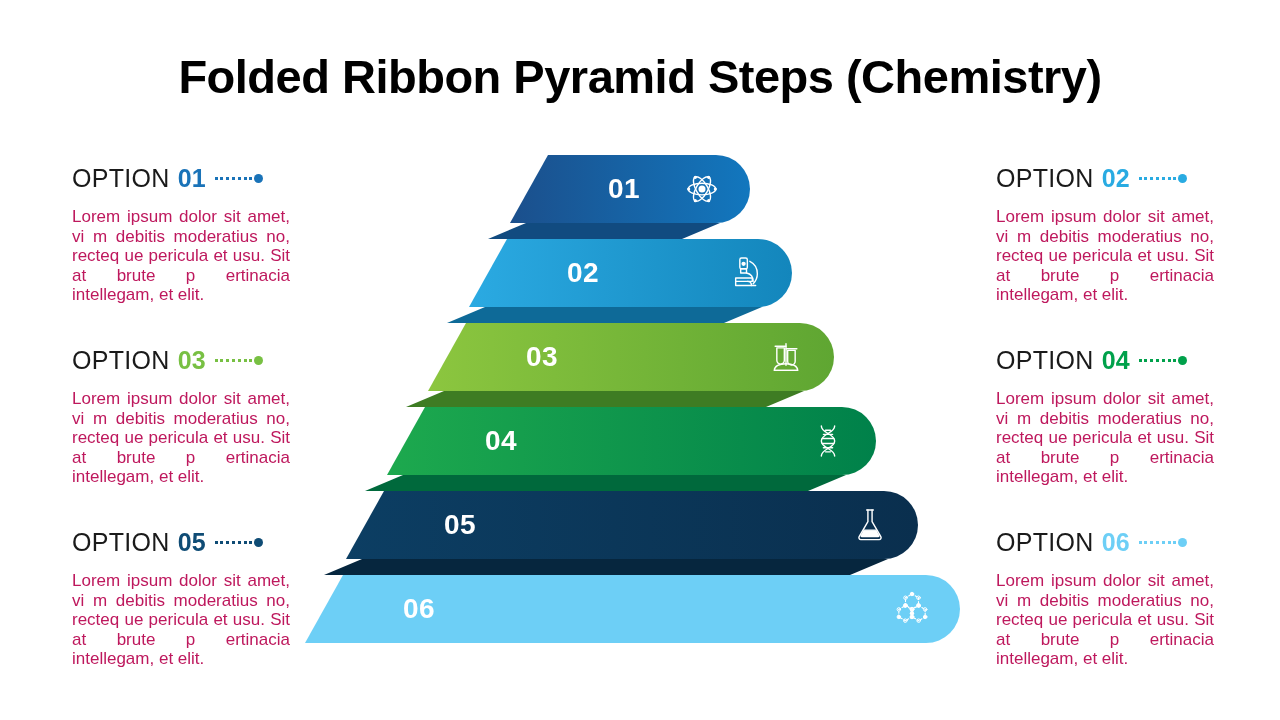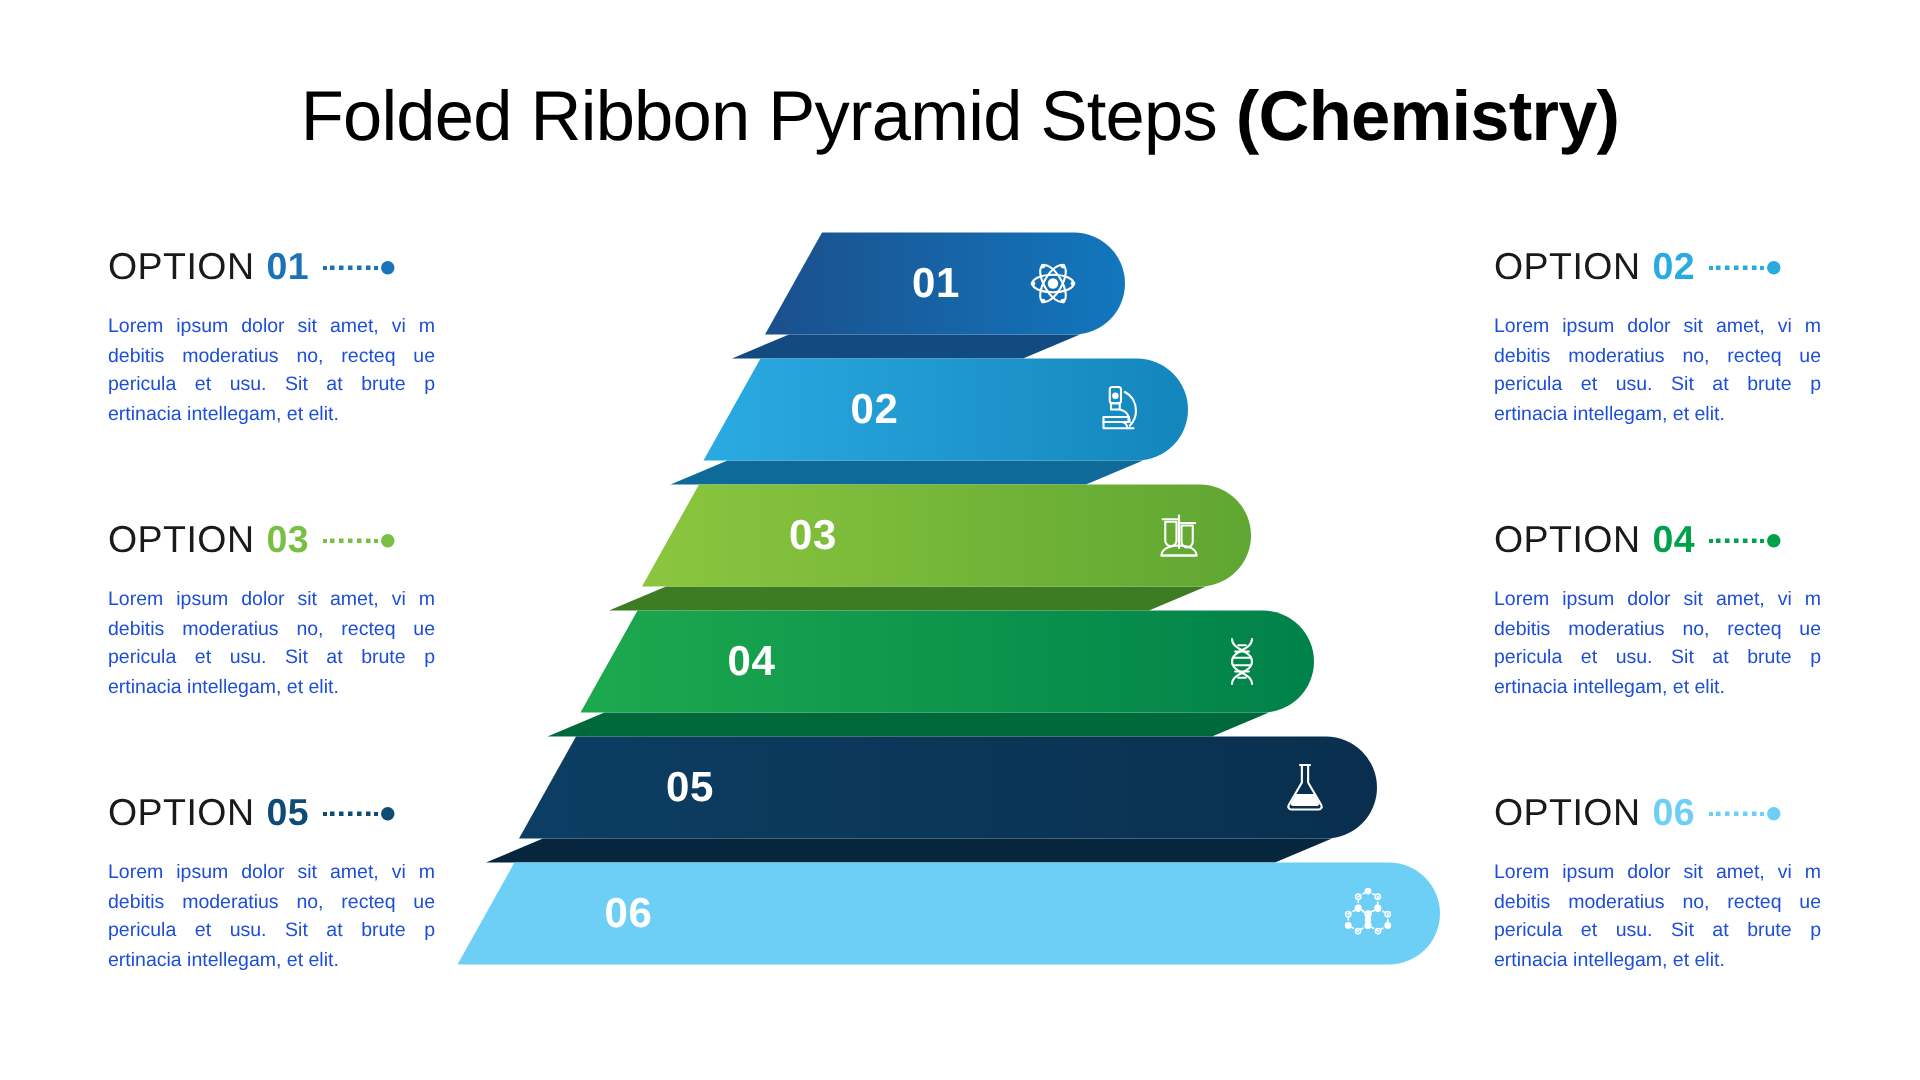--- a/index.html
+++ b/index.html
@@ -21,21 +21,21 @@
     top: 48px;
     left: 0;
     width: 1280px;
     text-align: center;
     font-size: 47px;
     line-height: 58px;
     color: #000000;
     letter-spacing: -0.5px;
     white-space: nowrap;
   }
-  .title .t-bold { font-weight: normal; }
+  .title .t-bold { font-weight: bold; }
   .title .t-reg  { font-weight: bold; }
 
   
   .opt {
     position: absolute;
     width: 232px;
   }
   .opt-left  { left: 72px; }
   .opt-right { left: 996px; }
 
@@ -69,23 +69,23 @@
   }
   .conn-dot {
     width: 9px;
     height: 9px;
     border-radius: 50%;
     background: currentColor;
     margin-left: 2px;
   }
   .opt-body {
     margin-top: 14px;
-    font-size: 13px;
+    font-size: 17px;
     line-height: 19.5px;
-    color: #1d4ed8;
+    color: #be185d;
     text-align: justify;
     width: 218px;
   }
 
   
   .pyramid {
     position: absolute;
     left: 340px;
     top: 155px;
     width: 620px;

